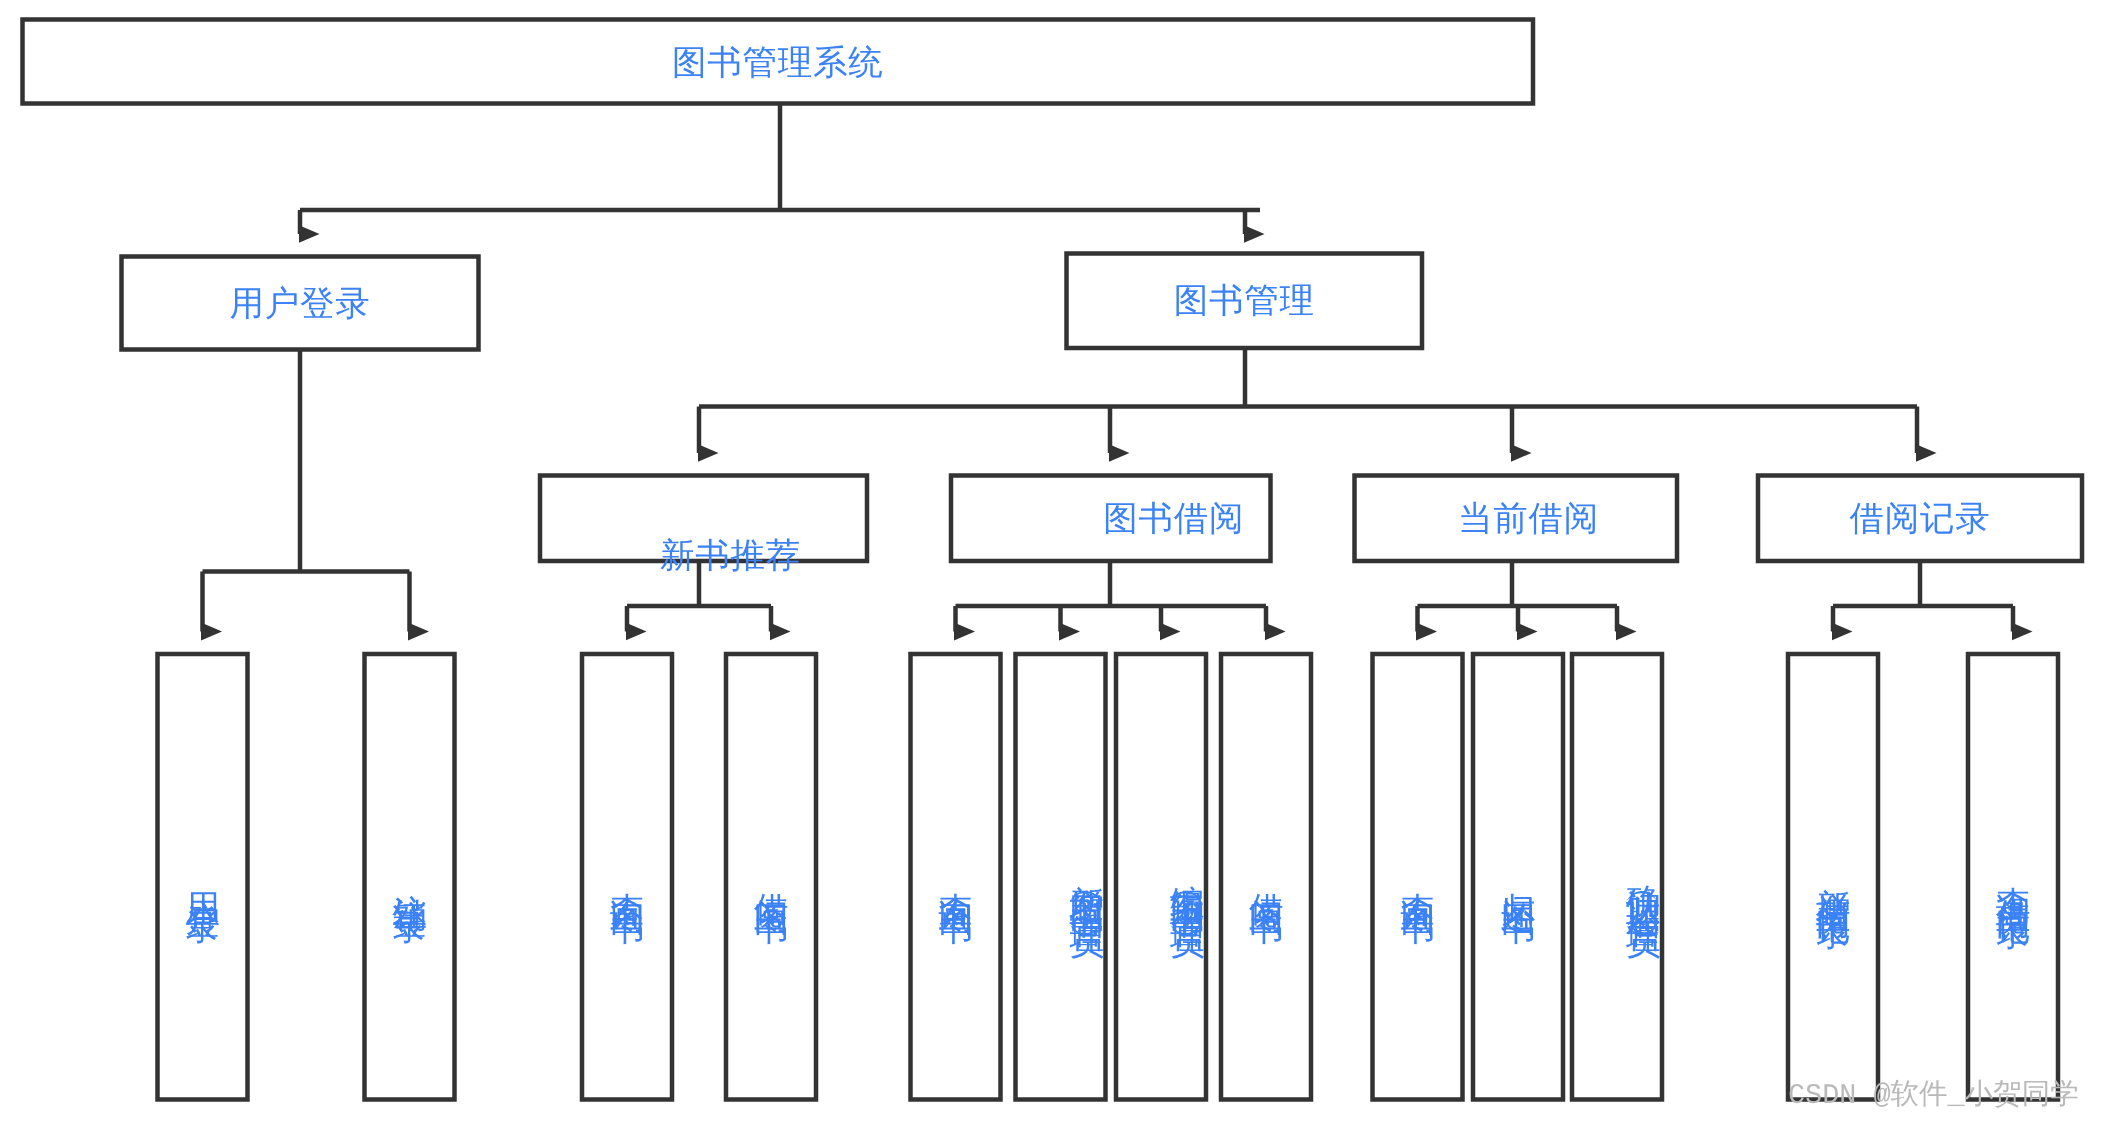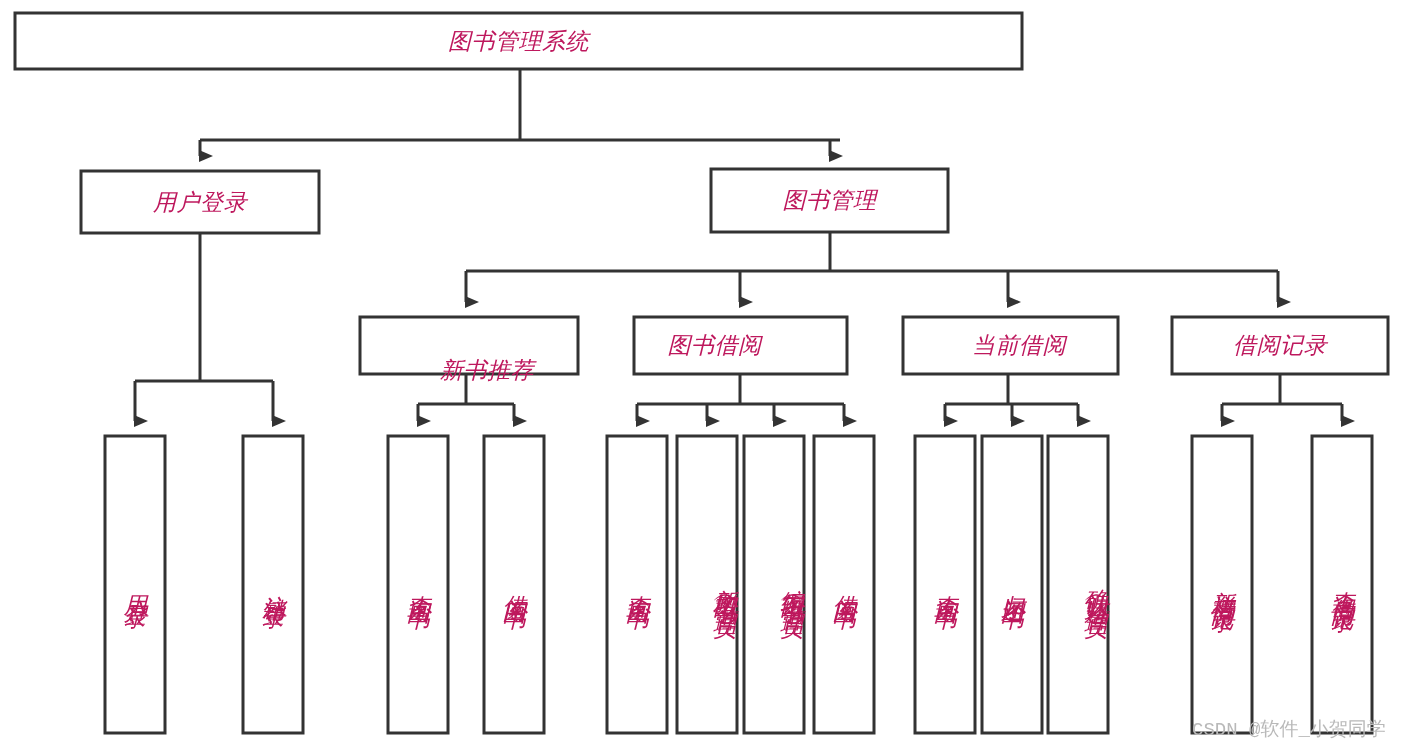--- a/index.html
+++ b/index.html
@@ -35,25 +35,24 @@
     fill: none;
   }
   .arrowhead {
     fill: #333333;
   }
   .node-label {
     position: absolute;
     display: flex;
     align-items: center;
     justify-content: center;
-    color: #be185d;
+    color: #3b82f6;
     font-family: "Liberation Sans", "DejaVu Sans", sans-serif;
     pointer-events: none;
     text-align: center;
-    font-style: italic;
   }
   .label-h {
     font-size: 23px;
     letter-spacing: 0.5px;
     line-height: 1.15;
   }
   .label-v {
     writing-mode: vertical-rl;
     text-orientation: upright;
     font-size: 23px;
@@ -160,21 +159,21 @@
     <rect class="node-box" x="1192" y="436" width="60" height="297"></rect>
     <rect class="node-box" x="1312" y="436" width="60" height="297"></rect>
   </svg>
 
   <div class="node-label label-h" style="left:15px; top:13px; width:1007px; height:56px;">图书管理系统</div>
 
   <div class="node-label label-h" style="left:81px; top:171px; width:238px; height:62px;">用户登录</div>
   <div class="node-label label-h" style="left:711px; top:169px; width:237px; height:63px;">图书管理</div>
 
   <div class="node-label label-h" style="left:360px; top:317px; width:254px; height:57px;margin-top:25px;">新书推荐</div>
-  <div class="node-label label-h" style="left:608px; top:317px; width:213px; height:57px;">图书借阅</div>
+  <div class="node-label label-h" style="left:634px; top:317px; width:213px; height:57px;padding-left:42px;">图书借阅</div>
   <div class="node-label label-h" style="left:903px; top:317px; width:232px; height:57px;">当前借阅</div>
   <div class="node-label label-h" style="left:1172px; top:317px; width:216px; height:57px;">借阅记录</div>
 
   <div class="node-label label-v" style="left:105px; top:436px; width:60px; height:297px;">用户登录</div>
   <div class="node-label label-v" style="left:243px; top:436px; width:60px; height:297px;">注销登录</div>
   <div class="node-label label-v" style="left:388px; top:436px; width:60px; height:297px;">查询图书</div>
   <div class="node-label label-v" style="left:484px; top:436px; width:60px; height:297px;">借阅图书</div>
   <div class="node-label label-v" style="left:607px; top:436px; width:60px; height:297px;">查询图书</div>
   <div class="node-label label-v" style="left:677px; top:436px; width:60px; height:297px; align-items:flex-start; padding-top:8px; box-sizing:border-box;">新增图书（管理员）</div>
   <div class="node-label label-v" style="left:744px; top:436px; width:60px; height:297px; align-items:flex-start; padding-top:8px; box-sizing:border-box;">编辑图书（管理员）</div>

